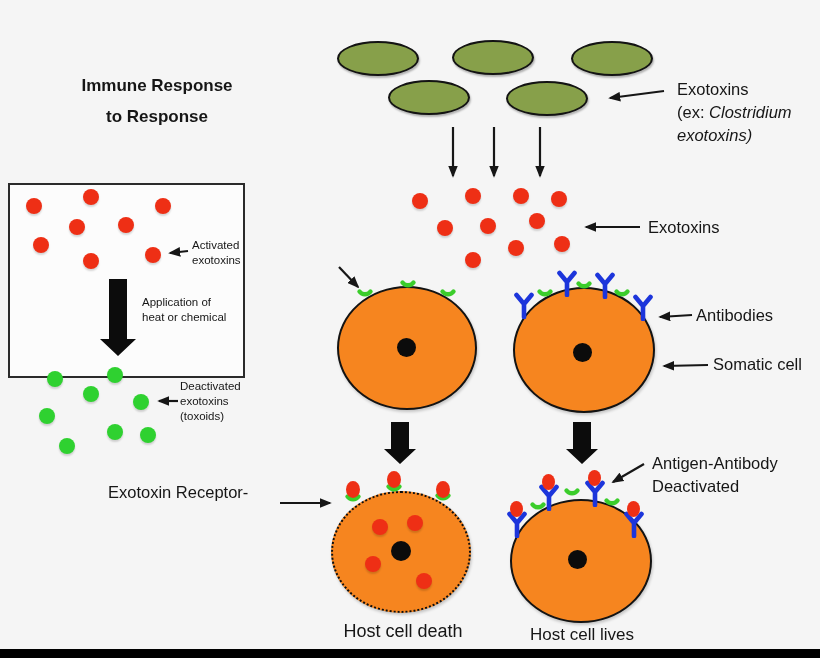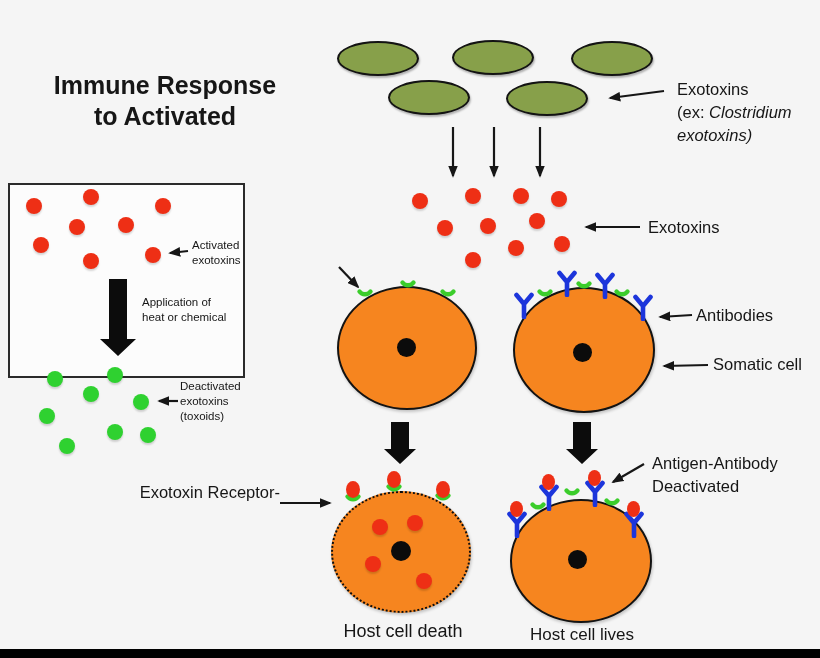--- a/index.html
+++ b/index.html
@@ -15,22 +15,22 @@
   .dot.red{background:var(--exotoxin-red)}
   .dot.green{background:var(--toxoid-green)}
   .oval{position:absolute;width:82px;height:35px;border:2px solid #131313;border-radius:50%;
         background:var(--bacteria-green);box-sizing:border-box;box-shadow:1px 2px 2px rgba(0,0,0,.28)}
   .cell{position:absolute;border:2.5px solid #131313;border-radius:50%;background:var(--cell-orange);
         box-sizing:border-box;box-shadow:1px 2px 3px rgba(0,0,0,.20)}
   .cell.dead{border:2px dotted #0d0d0d}
   .nucleus{position:absolute;width:19px;height:19px;border-radius:50%;background:#0b0b0b}
   .lbl{position:absolute;font-size:16.5px;line-height:23px;white-space:nowrap}
   .small-lbl{position:absolute;font-size:11.5px;line-height:15px;white-space:nowrap}
-  .title{position:absolute;left:36px;top:70px;width:258px;text-align:center;font-weight:700;
-         font-size:25px;line-height:31px}
+  .title{position:absolute;left:28px;top:70px;width:258px;text-align:center;font-weight:700;
+         font-size:17px;line-height:31px}
   .it{font-style:italic}
   .center{text-align:center}
   .inset{position:absolute;left:8px;top:183px;width:237px;height:195px;background:var(--inset-bg);
          border:2px solid #2b2b2b;box-sizing:border-box}
   .bottom-bar{position:absolute;left:0;top:649px;width:820px;height:9px;background:var(--bar-black)}
   svg.arr{position:absolute;overflow:visible}
   svg.arr line{stroke:var(--ink);stroke-width:2.2}
   svg.block{position:absolute}
   svg.block polygon{fill:#0c0c0c}
   .anti-dot{position:absolute;width:13px;height:16px;border-radius:50%;background:var(--exotoxin-red)}
@@ -44,21 +44,21 @@
   <svg width="0" height="0" style="position:absolute">
     <defs>
       <marker id="ah" viewBox="0 0 10 8" refX="8.5" refY="4" markerWidth="5.5" markerHeight="4.5" orient="auto">
         <path d="M0 0 L10 4 L0 8 Z" fill="#161616"></path>
       </marker>
     </defs>
   </svg>
 
   <div class="title">
     <div>Immune Response</div>
-    <div>to Activated</div>
+    <div>to Response</div>
   </div>
 
   <div class="inset">
     <i class="dot red" style="left:16px;top:13px"></i>
     <i class="dot red" style="left:73px;top:4px"></i>
     <i class="dot red" style="left:145px;top:13px"></i>
     <i class="dot red" style="left:59px;top:34px"></i>
     <i class="dot red" style="left:108px;top:32px"></i>
     <i class="dot red" style="left:23px;top:52px"></i>
     <i class="dot red" style="left:73px;top:68px"></i>
@@ -189,21 +189,21 @@
     <line x1="52" y1="8" x2="8" y2="9" marker-end="url(#ah)"></line>
   </svg>
 
   <svg class="block" style="left:384px;top:422px" width="32" height="43">
     <polygon points="7,0 25,0 25,27 32,27 16,42 0,27 7,27"></polygon>
   </svg>
   <svg class="block" style="left:566px;top:422px" width="32" height="43">
     <polygon points="7,0 25,0 25,27 32,27 16,42 0,27 7,27"></polygon>
   </svg>
 
-  <div class="lbl" style="left:100px;top:481px;width:180px;text-align:right">
+  <div class="lbl" style="left:108px;top:481px;width:180px;text-align:left">
     <div>Exotoxin Receptor-</div>
   </div>
   <svg class="arr" style="left:276px;top:495px" width="62" height="16">
     <line x1="4" y1="8" x2="54" y2="8" marker-end="url(#ah)"></line>
   </svg>
 
   <div class="cell dead" style="left:331px;top:491px;width:140px;height:122px"></div>
   <div class="nucleus" style="left:391px;top:541px;width:20px;height:20px"></div>
 
   <svg class="abs" style="left:344px;top:493px" width="18" height="12">

